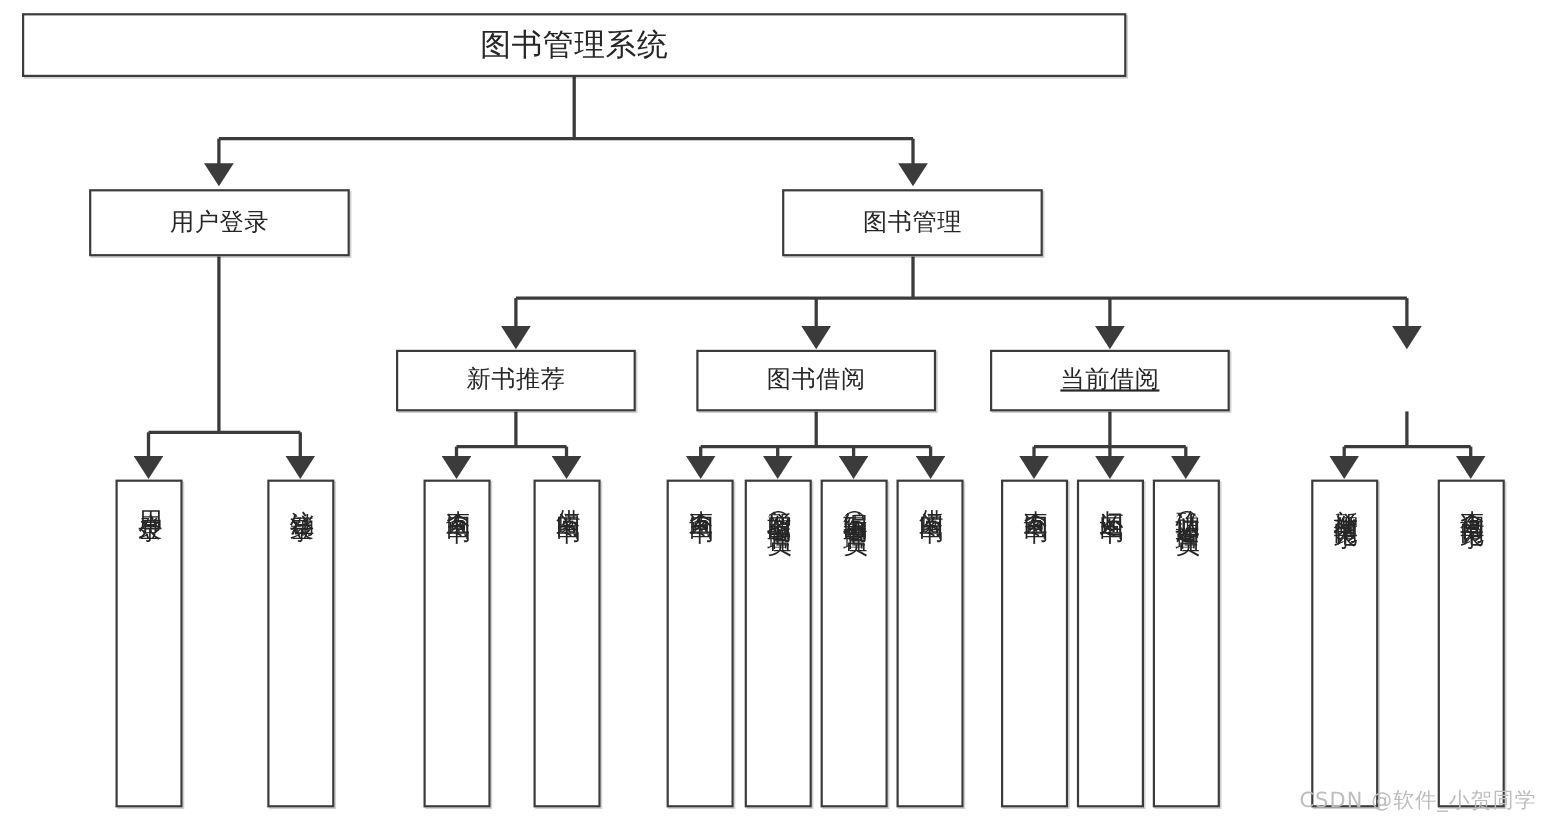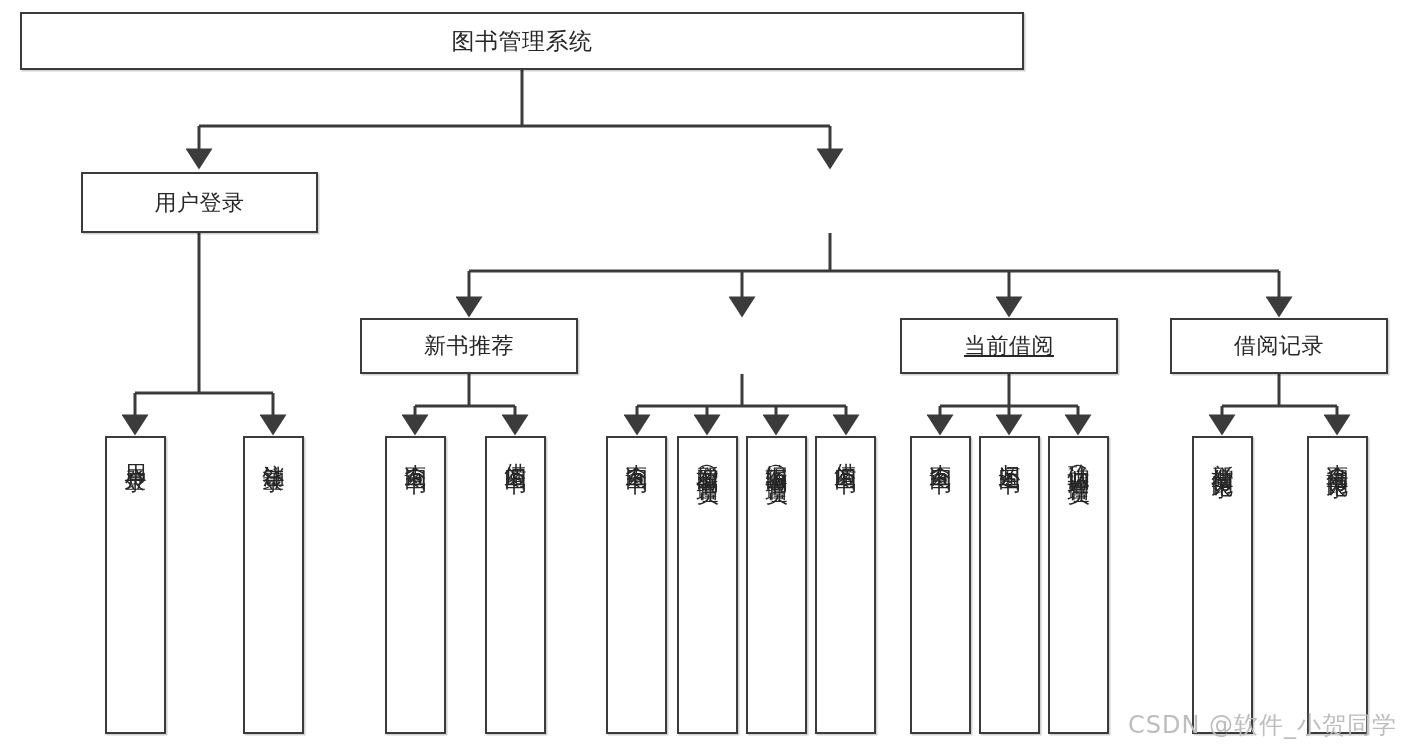--- a/index.html
+++ b/index.html
@@ -41,39 +41,39 @@
     display: block;
     line-height: 1.16;
     letter-spacing: 0.5px;
     white-space: nowrap;
   }
   .node.horiz .label {
     writing-mode: horizontal-tb;
     font-size: 22px;
   }
   .node.root .label {
-    font-size: 23px;
+    font-size: 28px;
   }
   .node.vert {
     align-items: flex-start;
     justify-content: center;
     padding-top: 8px;
   }
   .node.vert .label {
     writing-mode: vertical-rl;
     text-orientation: upright;
     font-size: 22px;
     letter-spacing: 3px;
     line-height: 1.1;
   }
   .watermark {
     position: absolute;
     right: 8px;
     bottom: 6px;
-    font-size: 24px;
+    font-size: 19px;
     color: #bdbdbd;
     letter-spacing: 1px;
     z-index: 5;
     white-space: nowrap;
     font-family: "DejaVu Sans", "Liberation Sans", sans-serif;
   }
 </style>
 </head>
 <body>
 
@@ -129,30 +129,33 @@
     </g>
   </svg>
 
   <div class="node horiz root" style="left:20px; top:12px; width:1004px; height:58px;">
     <span class="label">图书管理系统</span>
   </div>
 
   <div class="node horiz" style="left:81px; top:172px; width:237px; height:61px;">
     <span class="label">用户登录</span>
   </div>
+  <div class="node horiz" style="left:711px; top:172px; width:237px; height:61px;">
+    <span class="label">图书管理</span>
+  </div>
 
   <div class="node horiz" style="left:360px; top:318px; width:218px; height:56px;align-items:center;">
     <span class="label">新书推荐</span>
   </div>
+  <div class="node horiz" style="left:633px; top:318px; width:218px; height:56px;">
+    <span class="label">图书借阅</span>
+  </div>
   <div class="node horiz" style="left:900px; top:318px; width:218px; height:56px;text-decoration:underline;">
     <span class="label">当前借阅</span>
   </div>
-  <div class="node horiz" style="left:1170px; top:318px; width:218px; height:56px;">
-    <span class="label">借阅记录</span>
-  </div>
 
   <div class="node vert" style="left:105px; top:436px; width:61px; height:298px;">
     <span class="label">用户登录</span>
   </div>
   <div class="node vert" style="left:243px; top:436px; width:61px; height:298px;">
     <span class="label">注销登录</span>
   </div>
 
   <div class="node vert" style="left:385px; top:436px; width:61px; height:298px;">
     <span class="label">查询图书</span>

